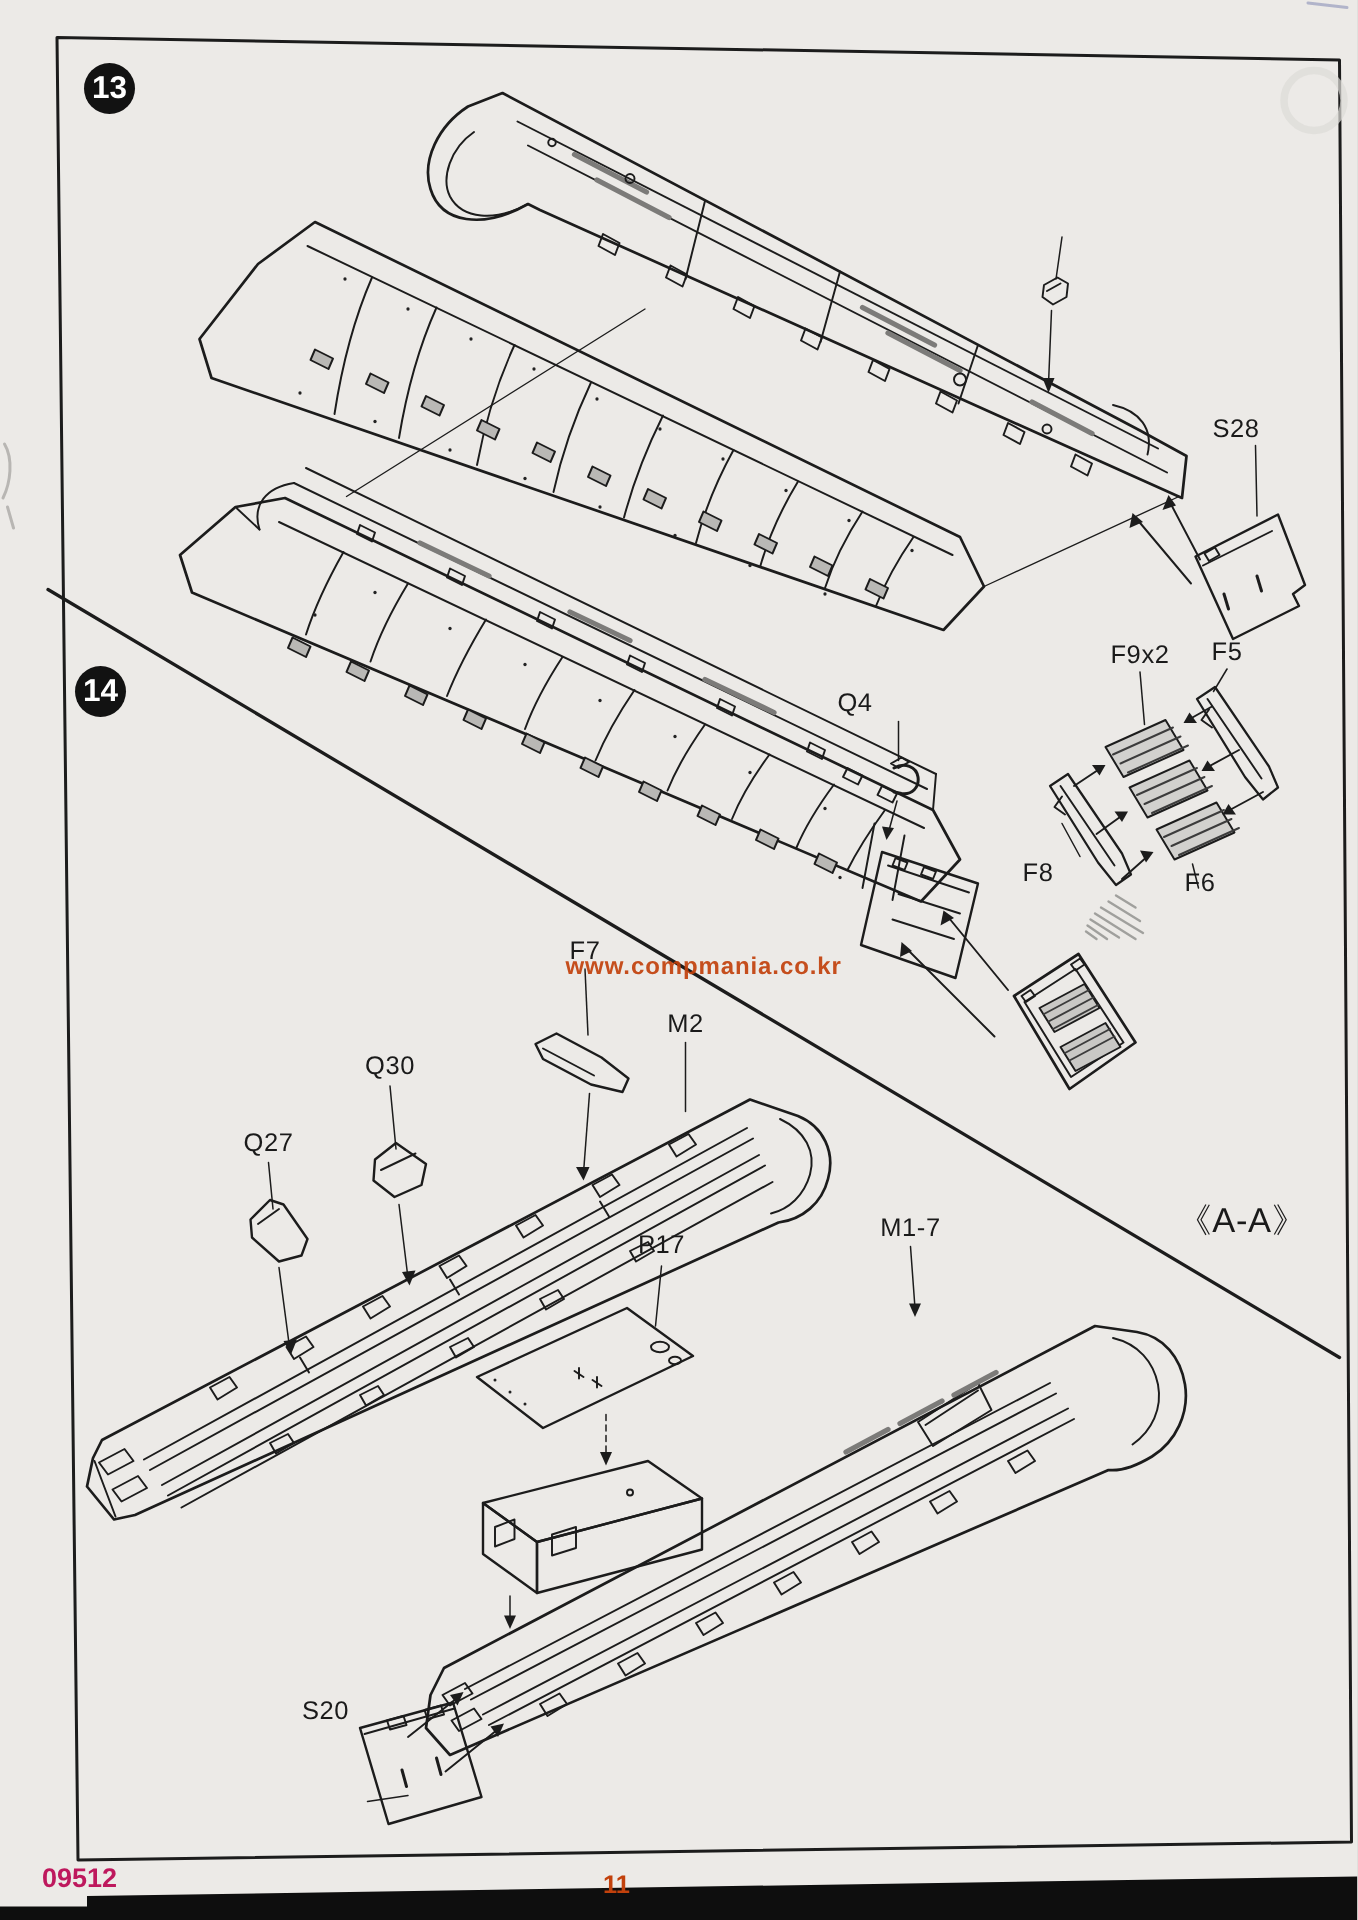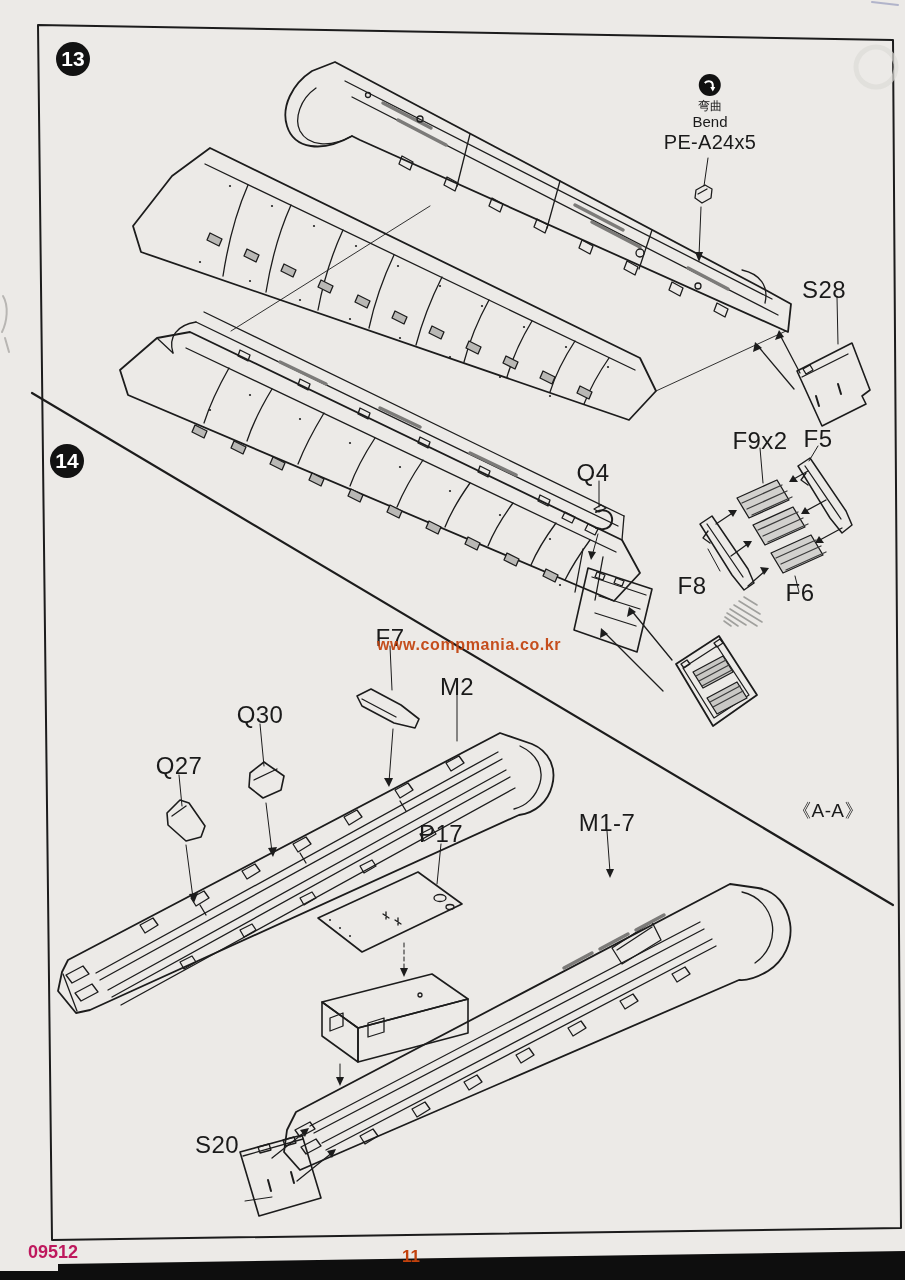--- a/index.html
+++ b/index.html
@@ -1,22 +1,22 @@
 <!DOCTYPE html>
 <html><head>
 <meta charset="utf-8">
 <style>
   html,body{margin:0;padding:0;background:#d8d7d5;}
   .page{position:relative;width:905px;height:1280px;background:#eceae7;overflow:hidden;
         font-family:"Liberation Sans",sans-serif;color:#1a1a1a;}
   svg.art{position:absolute;left:0;top:0;width:905px;height:1280px;}
   .badge{position:absolute;width:34px;height:34px;border-radius:50%;background:#121212;color:#fff;
          display:flex;align-items:center;justify-content:center;font-weight:bold;font-size:21px;}
-  .plabel{position:absolute;transform:translateX(-50%);font-size:24px;letter-spacing:.4px;white-space:nowrap;}
-  .aa{font-size:19px;}
+  .plabel{position:absolute;transform:translateX(-50%);font-size:17px;letter-spacing:.4px;white-space:nowrap;}
+  .aa{font-size:23px;}
   .bend{position:absolute;left:710px;top:74px;transform:translateX(-50%);display:flex;flex-direction:column;
         align-items:center;line-height:1;}
   .bicon{width:22px;height:22px;border-radius:50%;background:#111;display:flex;align-items:center;justify-content:center;}
   .bend .cn{font-size:12px;margin-top:4px;}
   .bend .en{font-size:15px;margin-top:2px;}
   .bend .pid{font-size:20px;margin-top:3px;letter-spacing:.3px;}
   .watermark{position:absolute;left:377px;top:636px;font-size:16px;font-weight:bold;color:#c2410c;
              opacity:.92;letter-spacing:.6px;white-space:nowrap;}
   .footer-kit{position:absolute;left:28px;top:1242px;font-size:18px;font-weight:bold;color:#be185d;}
   .footer-page{position:absolute;left:402px;top:1247px;font-size:17px;font-weight:bold;color:#c2410c;}
@@ -383,34 +383,23 @@
         <path d="M297,1181 L333,1152"></path>
           <polygon points="336,1149 327,1151 332,1158" fill="#1c1c1c" stroke="none"></polygon>
       </g>
 
     </g>
   </svg>
 
   <div class="badge" style="left:56px;top:42px">13</div>
   <div class="badge" style="left:50px;top:444px">14</div>
 
-  <div class="bend">
-    <div class="bicon">
-      <svg width="14" height="14" viewBox="0 0 14 14">
-        <path d="M2,5 C5,2 10,3 10,7 L10,9" stroke="#fff" stroke-width="2" fill="none"></path>
-        <polygon points="7.5,9 12.5,9 10,13.5" fill="#fff"></polygon>
-      </svg>
-    </div>
-    <div class="cn">弯曲</div>
-    <div class="en">Bend</div>
-    <div class="pid">PE-A24x5</div>
-  </div>
 
   <div class="plabel" style="left:824px;top:276px">S28</div>
-  <div class="plabel" style="left:593px;top:459px">Q4</div>
+  <div class="plabel" style="left:570px;top:459px">Q4</div>
   <div class="plabel" style="left:760px;top:427px">F9x2</div>
   <div class="plabel" style="left:818px;top:425px">F5</div>
   <div class="plabel" style="left:692px;top:572px">F8</div>
   <div class="plabel" style="left:800px;top:579px">F6</div>
   <div class="plabel" style="left:390px;top:624px">F7</div>
   <div class="plabel" style="left:457px;top:673px">M2</div>
   <div class="plabel" style="left:260px;top:701px">Q30</div>
   <div class="plabel" style="left:179px;top:752px">Q27</div>
   <div class="plabel" style="left:441px;top:820px">P17</div>
   <div class="plabel" style="left:607px;top:809px">M1-7</div>

